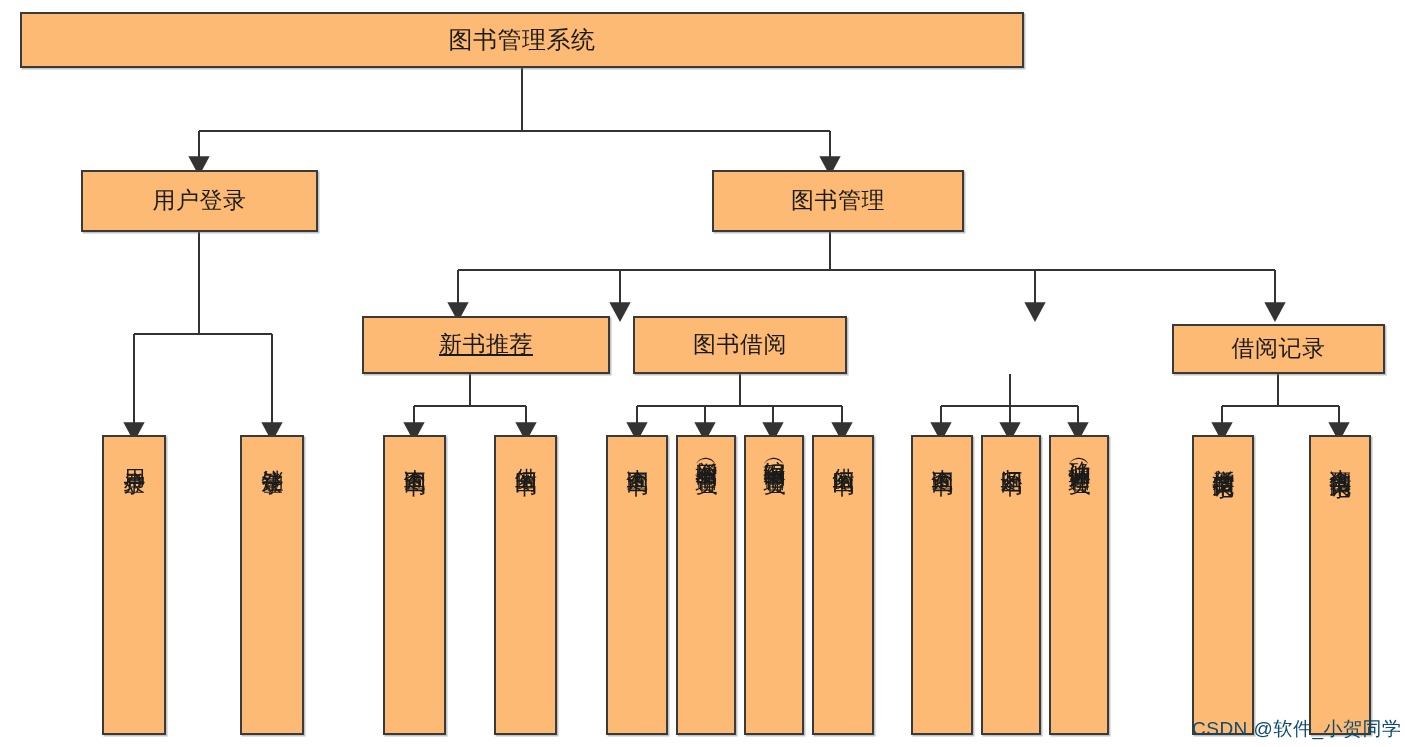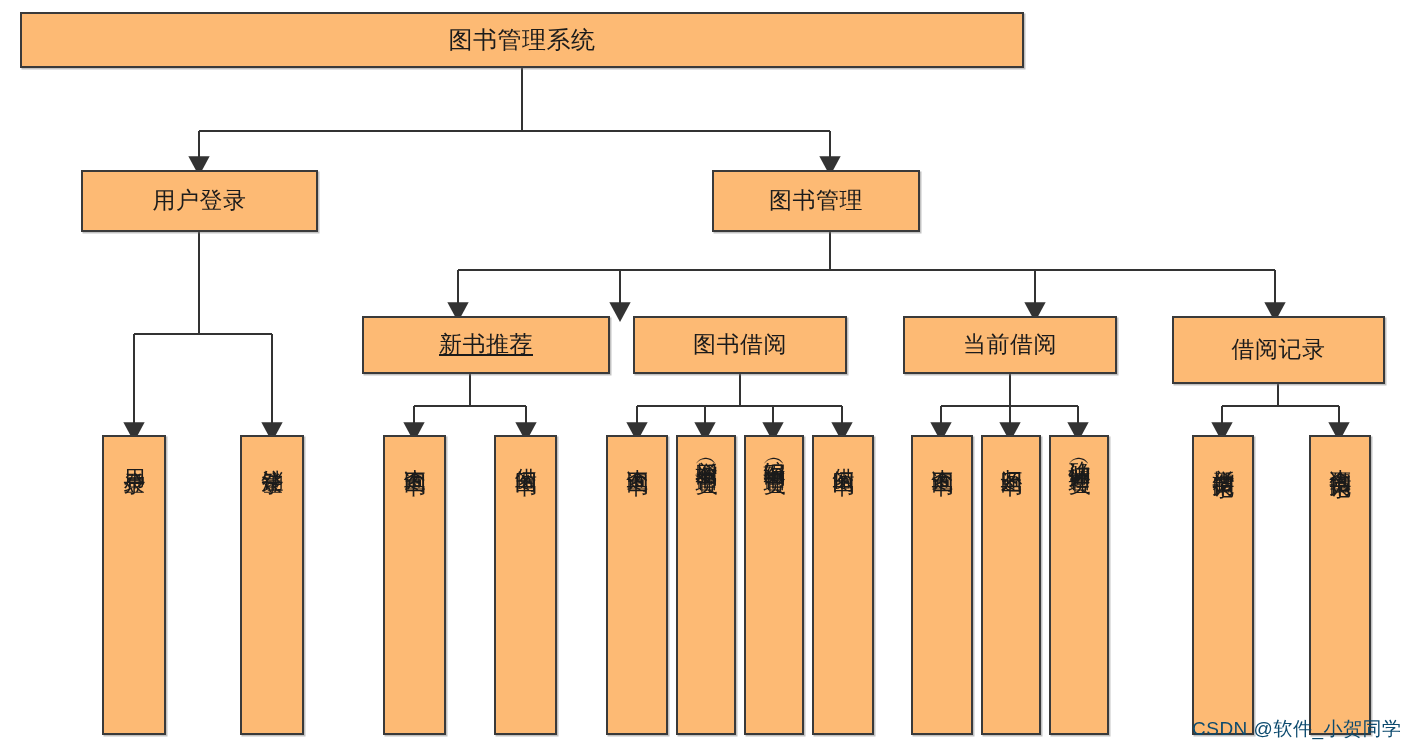--- a/index.html
+++ b/index.html
@@ -129,34 +129,31 @@
     </g>
   </svg>
 
   <div class="node root h" style="left:20px; top:12px; width:1004px; height:56px;">
     <span class="cap">图书管理系统</span>
   </div>
 
   <div class="node h" style="left:81px; top:170px; width:237px; height:62px;">
     <span class="cap">用户登录</span>
   </div>
-  <div class="node h" style="left:712px; top:170px; width:208px; height:62px;">
+  <div class="node h" style="left:712px; top:170px; width:252px; height:62px;">
     <span class="cap">图书管理</span>
   </div>
 
   <div class="node h" style="left:362px; top:316px; width:248px; height:58px;text-decoration:underline;">
     <span class="cap">新书推荐</span>
   </div>
   <div class="node h" style="left:633px; top:316px; width:214px; height:58px;">
     <span class="cap">图书借阅</span>
   </div>
-  <div class="node h" style="left:903px; top:316px; width:214px; height:58px;">
-    <span class="cap">当前借阅</span>
-  </div>
-  <div class="node h" style="left:1172px; top:316px; width:213px; height:68px;">
+  <div class="node h" style="left:1172px; top:324px; width:213px; height:50px;">
     <span class="cap">借阅记录</span>
   </div>
 
   <div class="node v" style="left:102px; top:435px; width:64px; height:300px;">
     <span class="cap">用户登录</span>
   </div>
   <div class="node v" style="left:240px; top:435px; width:64px; height:300px;">
     <span class="cap">注销登录</span>
   </div>
 

